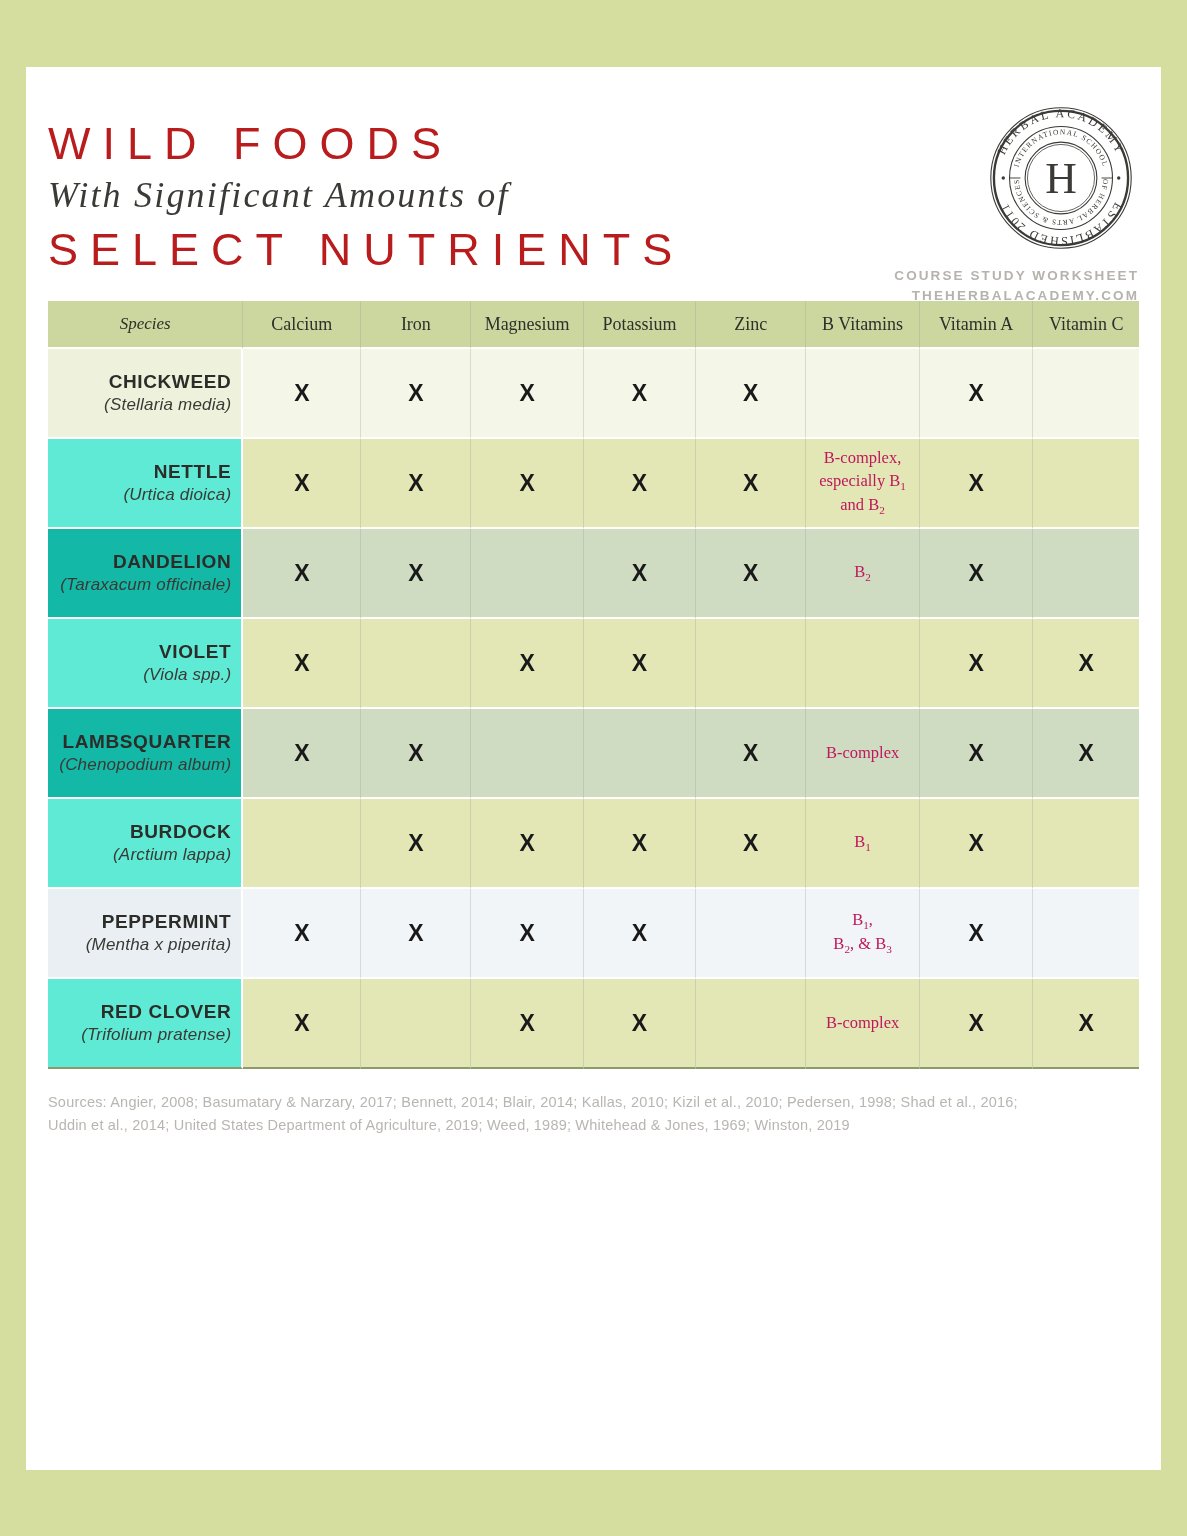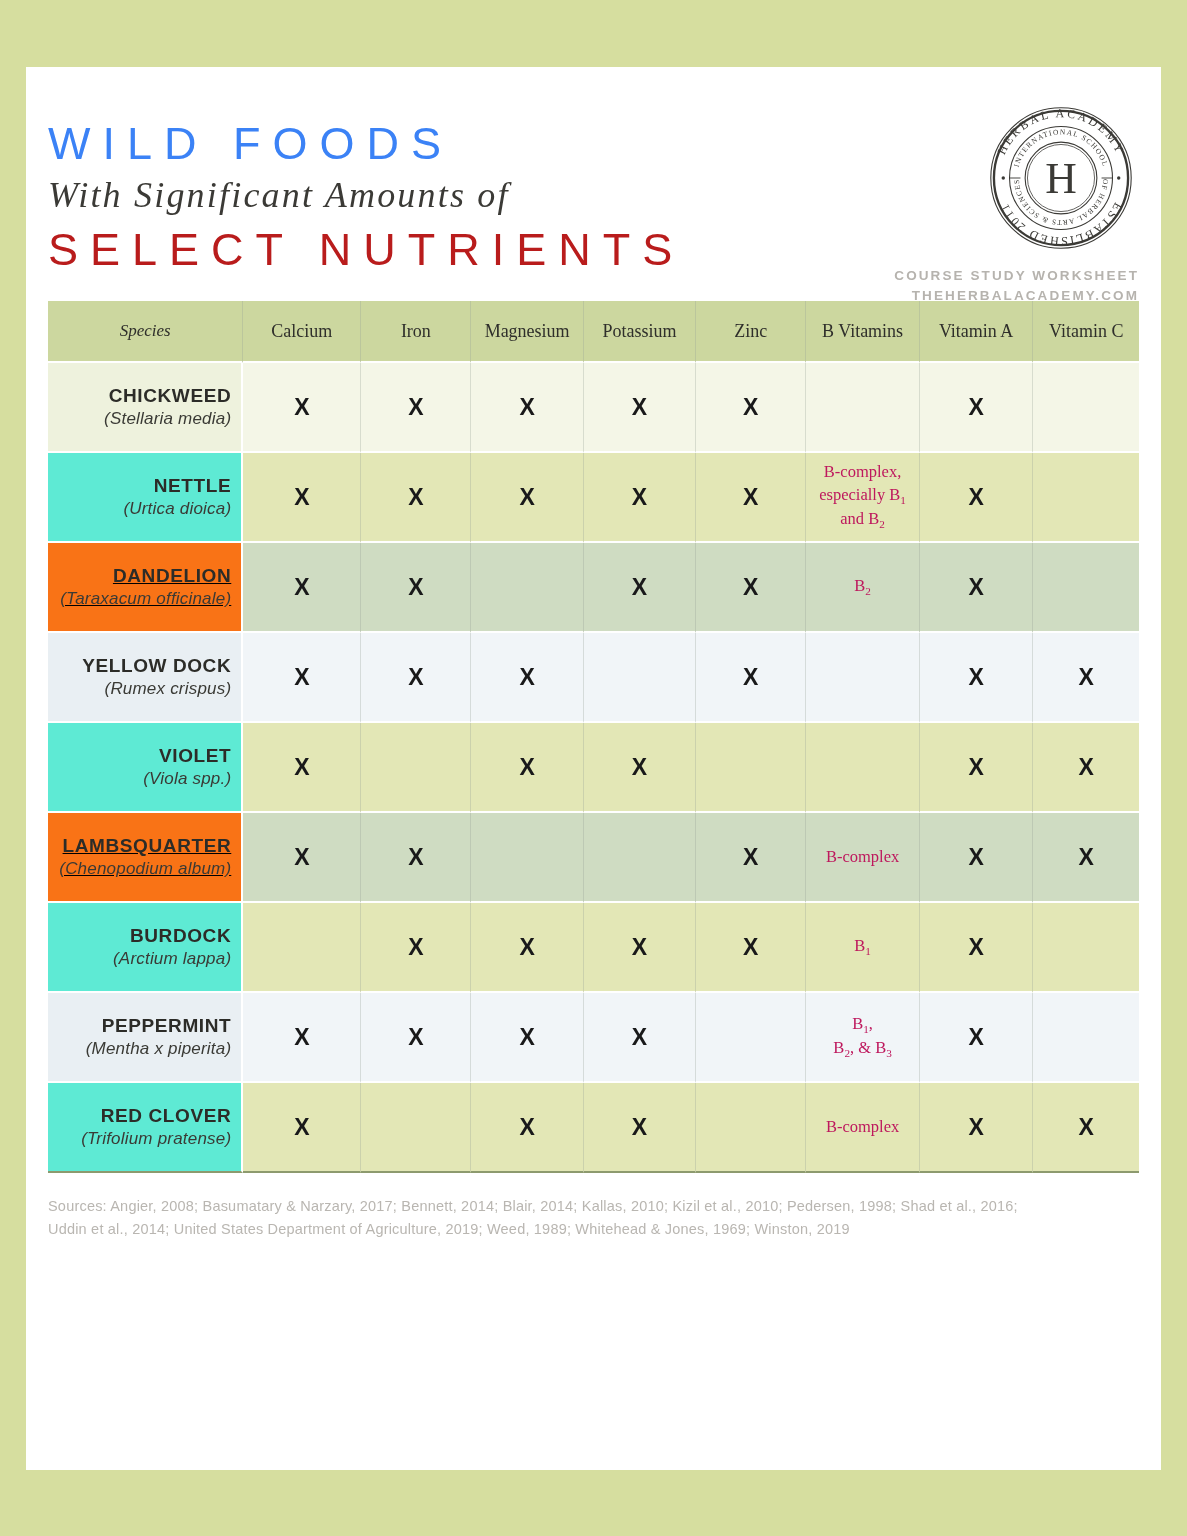--- a/index.html
+++ b/index.html
@@ -25,21 +25,21 @@
     right: 22px; bottom: 10px;
   }
 
   
   .header { position: relative; height: 205px; }
   .title-block { padding-top: 28px; }
   .t-wild {
     font-family: "Liberation Sans", sans-serif;
     font-size: 45px;
     letter-spacing: 12px;
-    color: #3b82f6;
+    color: #b91c1c;
     font-weight: 400;
     line-height: 1.05;
   }
   .t-with {
     font-family: "Liberation Serif", serif;
     font-style: italic;
     font-size: 36px;
     letter-spacing: 2.2px;
     color: #3b3a36;
     margin-top: 8px;
@@ -80,21 +80,21 @@
   }
   table.nutrients td, table.nutrients th {
     border-right: 1px solid rgba(150,160,150,0.30);
     vertical-align: middle;
     text-align: center;
   }
   table.nutrients td:last-child, table.nutrients th:last-child { border-right: none; }
 
   thead th {
     background: #ccd79f;
-    height: 62px;
+    height: 48px;
     font-family: "Liberation Serif", serif;
     font-size: 18px;
     font-weight: normal;
     color: #2f2f2b;
     border-right-color: rgba(255,255,255,0.85);
     border-bottom: 2px solid #ffffff;
   }
   thead th.species-h {
     font-style: italic;
     font-size: 17px;
@@ -139,21 +139,21 @@
   tbody tr { border-bottom: 2px solid #fff; }
   tbody td { border-bottom: 2px solid #ffffff; }
   tbody tr:last-child td { border-bottom: 2px solid #8d9a6e; }
 
   
   .tint-cream  td { background: #f4f6e7; }
   .tint-cream  td.species { background: #eef2dd; }
   .tint-yellow td { background: #e3e7b6; }
   .tint-yellow td.species { background: #5eead4; }
   .tint-sage   td { background: #cfdcc2; }
-  .tint-sage   td.species { background: #f97316; text-decoration: underline; }
+  .tint-sage   td.species { background: #14b8a6; }
   .tint-blue   td { background: #f1f5f8; }
   .tint-blue   td.species { background: #e9eff3; }
 
   
   .sources {
     margin-top: 22px;
     font-family: "Liberation Sans", sans-serif;
     font-size: 14.5px;
     color: #b9b6b1;
     line-height: 1.6;
@@ -281,34 +281,20 @@
               </td>
               <td class="mark">X</td>
               <td class="mark">X</td>
               <td class="mark"></td>
               <td class="mark">X</td>
               <td class="mark">X</td>
               <td class="note">B<sub>2</sub></td>
               <td class="mark">X</td>
               <td class="mark"></td>
             </tr>
-            <tr class="tint-blue">
-              <td class="species">
-                <div class="sp-common">YELLOW DOCK</div>
-                <div class="sp-latin">(Rumex crispus)</div>
-              </td>
-              <td class="mark">X</td>
-              <td class="mark">X</td>
-              <td class="mark">X</td>
-              <td class="mark"></td>
-              <td class="mark">X</td>
-              <td class="note"></td>
-              <td class="mark">X</td>
-              <td class="mark">X</td>
-            </tr>
             <tr class="tint-yellow">
               <td class="species">
                 <div class="sp-common">VIOLET</div>
                 <div class="sp-latin">(<i>Viola</i> spp.)</div>
               </td>
               <td class="mark">X</td>
               <td class="mark"></td>
               <td class="mark">X</td>
               <td class="mark">X</td>
               <td class="mark"></td>

